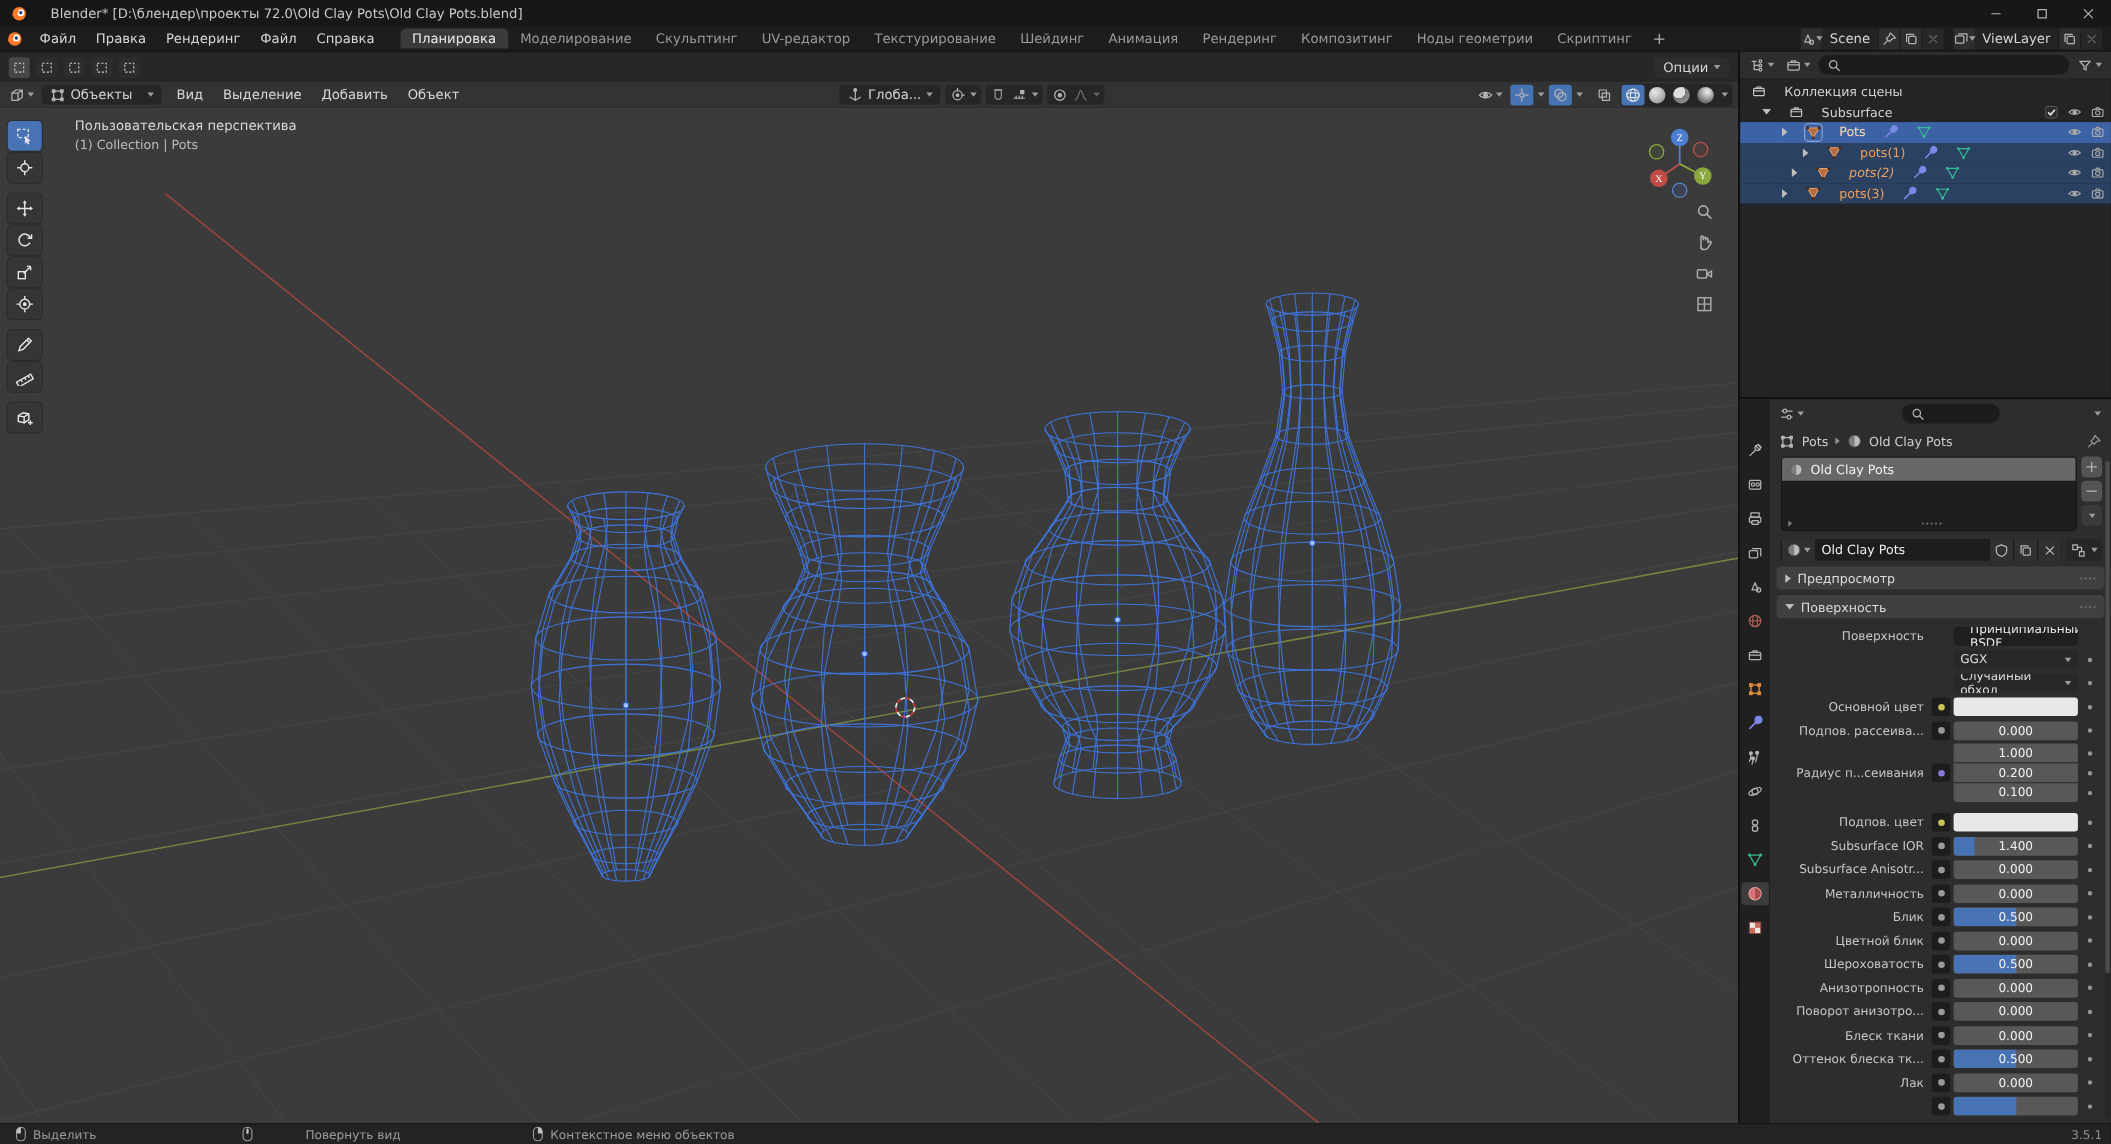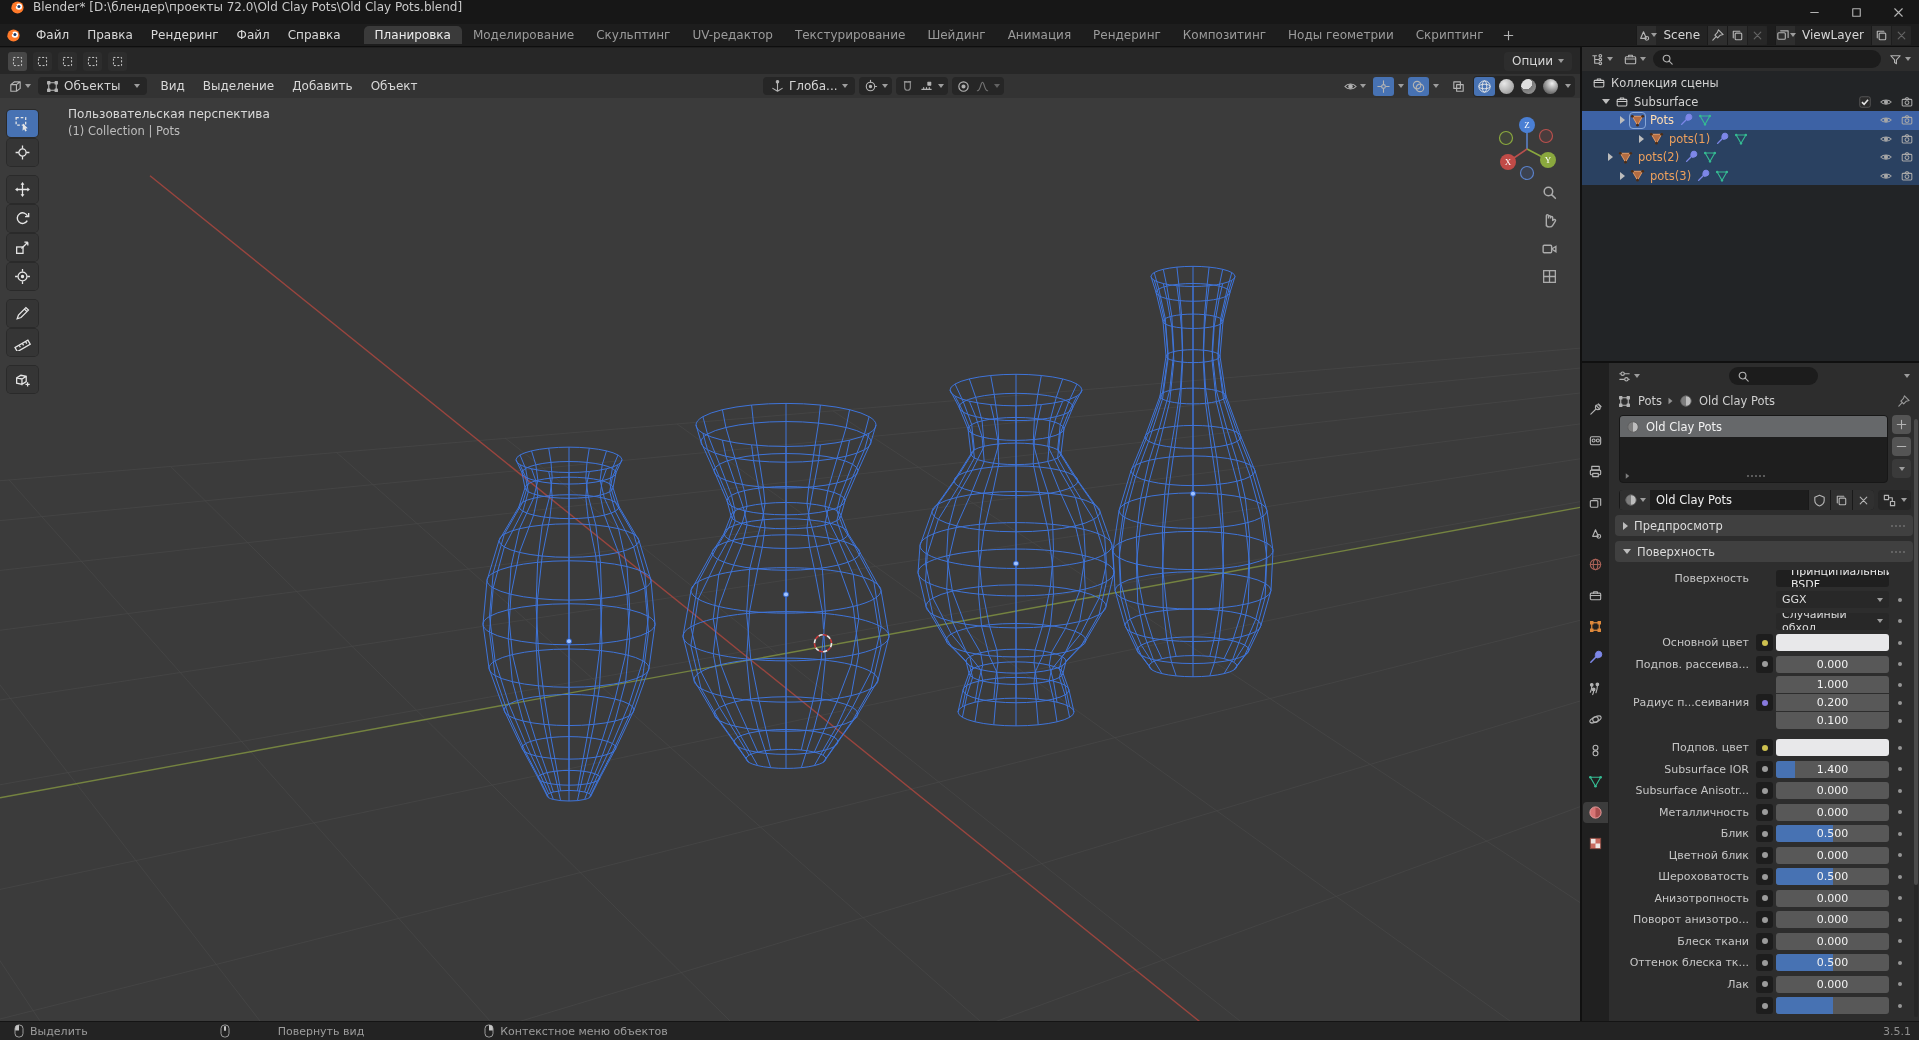--- a/index.html
+++ b/index.html
@@ -2,21 +2,21 @@
 <html><head>
 <meta charset="utf-8">
 <style>
   html,body{margin:0;padding:0;background:#101010;width:1919px;height:1040px;overflow:hidden;
     font-family:"DejaVu Sans","Liberation Sans",sans-serif;font-size:12px;color:#d4d4d4;
     -webkit-font-smoothing:antialiased;user-select:none}
   #app{width:1919px;height:1040px;display:flex;flex-direction:column;background:#101010}
   .grow{flex:1}
   svg{display:block}
   
-  #titlebar{height:24px;background:#171717;display:flex;padding-left:10px;gap:8px;color:#c9c9c9;font-size:12px}
+  #titlebar{height:24px;background:#171717;display:flex;align-items:center;padding-left:10px;gap:21px;color:#c9c9c9;font-size:12px}
   #win-controls{margin-left:auto;display:flex;height:100%}
   #win-controls .wc{width:42px;display:flex;align-items:center;justify-content:center;color:#a8a8a8}
   
   #topbar{height:22px;background:#1d1d1d;display:flex;align-items:center;padding:0 6px;gap:2px;border-bottom:1px solid #0e0e0e}
   .menu-item{padding:2px 9px;border-radius:4px;color:#d8d8d8;font-size:12px;white-space:nowrap}
   .ws-tab{padding:2px 11px;border-radius:5px 5px 0 0;color:#9b9b9b;font-size:12px;white-space:nowrap}
   .ws-tab.active{background:#3a3a3a;color:#ececec}
   #ws-tabs{display:flex;margin-left:12px;align-items:center}
   .pill{background:#262626;border-radius:4px;display:flex;align-items:center;height:18px;padding:0 4px;gap:4px}
   .idsel{background:#232323;border-radius:4px;display:flex;align-items:center;height:19px;margin-left:6px}
@@ -50,21 +50,21 @@
   #vp-overlay-text .l2{color:#bdbdbd;font-size:11.5px}
   #nav-gizmo{position:absolute;right:16px;top:14px;z-index:4}
   #view-ctrls{position:absolute;right:22px;top:86px;display:flex;flex-direction:column;gap:11px;z-index:4}
   .vc{opacity:.85}
   
   #rightcol{width:337px;display:flex;flex-direction:column;gap:2px;min-height:0}
   #outliner{height:314px;background:#222426;display:flex;flex-direction:column}
   #outliner-header{height:24px;background:#2d2d2d;display:flex;align-items:center;gap:4px;padding:0 5px}
   .searchbox{flex:1;height:18px;background:#1c1c1c;border-radius:9px;display:flex;align-items:center;padding:0 7px;gap:5px;color:#888}
   #outliner-tree{flex:1;position:relative;padding-top:3px}
-  .orow{display:flex;align-items:center;height:18.5px;font-size:11.5px;color:#d2d2d2;padding-right:5px;gap:5px;position:relative}
+  .orow{display:flex;align-items:center;height:18.5px;font-size:11.5px;color:#d2d2d2;padding-right:5px;gap:16px;position:relative}
   .orow .lbl{white-space:nowrap}
   .orow .ricons{margin-left:auto;display:flex;gap:7px;align-items:center}
   .orow.active-obj{background:#3d62a5}
   .orow.sel-obj{background:#2a4161}
   .obj-name{color:#eda05d}
   .obj-name.active{color:#ffddb2}
   #indent-guide{position:absolute;left:27px;top:42px;width:1px;height:72px;background:#3a3d40}
   
   #props{flex:1;background:#2d2d2d;display:flex;min-height:0}
   #prop-tabs{width:27px;background:#202020;display:flex;flex-direction:column;align-items:center;padding-top:36px;gap:10px}
@@ -820,21 +820,21 @@
                 </span>
                 <span>
                   <svg width="14" height="14" viewBox="0 0 16 16" fill="none" stroke="#a8a8a8" stroke-width="1.2" stroke-linecap="round" stroke-linejoin="round">
                     <rect x="2.5" y="5" width="11" height="7.5" rx="1"></rect>
                     <circle cx="8" cy="8.7" r="2.2"></circle>
                     <path d="M5.5 5 L7 3.2 h2 L10.5 5"></path>
                   </svg>
                 </span>
               </span>
             </div>
-            <div class="orow sel-obj" style="padding-left: 26px;">
+            <div class="orow sel-obj" style="padding-left: 47px; font-style: italic;">
               <i class="tri-r"></i>
               <span>
                 <svg width="15" height="15" viewBox="0 0 16 16">
                   <path d="M2.5 3.5 h11 L8 13 Z" fill="#b36c42" stroke="#e8a06a" stroke-width="1"></path>
                   <circle cx="2.5" cy="3.5" r="1.5" fill="#4a2c16"></circle>
                   <circle cx="13.5" cy="3.5" r="1.5" fill="#4a2c16"></circle>
                   <circle cx="8" cy="13" r="1.5" fill="#4a2c16"></circle>
                 </svg>
               </span>
               <span class="lbl obj-name">pots(2)</span>

